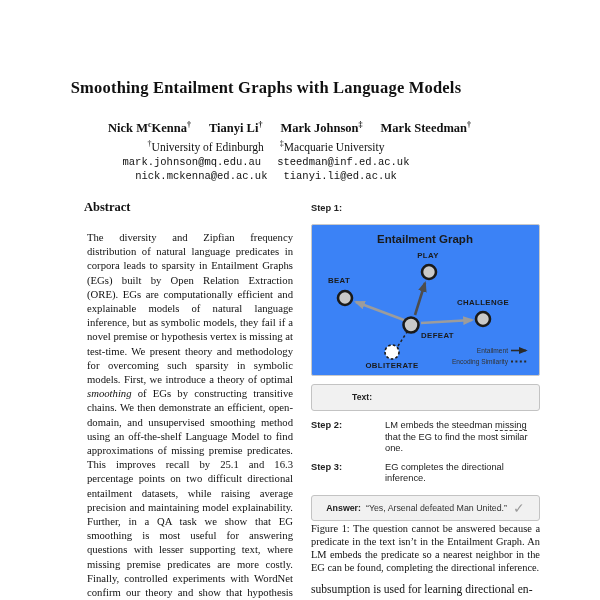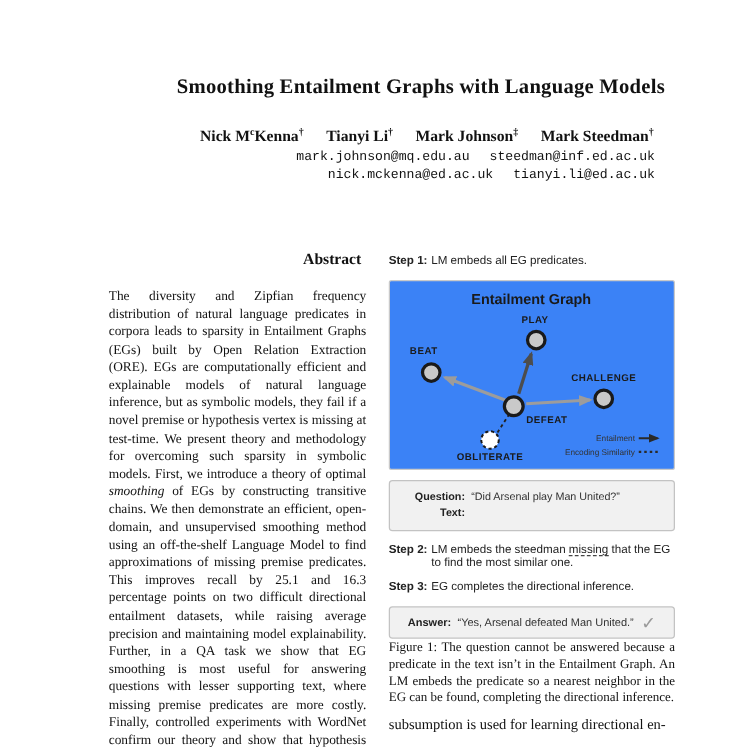--- a/index.html
+++ b/index.html
@@ -3,40 +3,40 @@
 <meta charset="utf-8">
 <style>
   * { margin:0; padding:0; box-sizing:border-box; }
   html,body { background:#888; }
   .page {
     position:relative; width:600px; height:600px; margin:0 auto;
     background:#ffffff; overflow:hidden; color:#111;
     font-family:"Liberation Serif", serif;
   }
   
-  .header { position:absolute; top:59px; left:0; width:532px; text-align:right; }
+  .header { position:absolute; top:78px; left:0; width:532px; text-align:center; }
   .title { font-size:16.5px; font-weight:bold; letter-spacing:0.2px; }
   .authors { margin-top:22px; font-size:12.5px; font-weight:bold;padding-left:47px; }
   .author { display:inline-block; margin:0 9px; white-space:nowrap; }
   .author sup, .affil sup { font-size:8px; }
   .affils { margin-top:3px; font-size:11.5px; }
   .affil { display:inline-block; margin:0 8px; }
   .emails { margin-top:2px; font-family:"Liberation Mono","DejaVu Sans Mono",monospace; font-size:10.5px; line-height:14px; }
   .emails span { display:inline-block; margin:0 8px; }
   
   .col-left { position:absolute; left:62px; top:200px; width:243px; }
-  .abs-heading { width:205px; margin-left:22px; text-align:right; font-size:12.5px; font-weight:bold; }
+  .abs-heading { width:205px; margin-left:22px; text-align:left; font-size:12.5px; font-weight:bold; }
   .abs-body {
     width:206px; margin-left:25px; margin-top:15px;
     font-size:10.7px; line-height:14.2px; text-align:justify;
   }
   .abs-body i { font-style:italic; }
   
   .col-right { position:absolute; left:311px; top:203px; width:229px; }
-  .step { display:flex; font-family:"Liberation Sans", sans-serif; font-size:9.3px; line-height:11.5px; color:#222; }
+  .step { display:flex; font-family:"Liberation Sans", sans-serif; font-size:9.3px; line-height:11.5px; color:#222;gap:40px; }
   .step-label { flex:none; width:34px; font-weight:bold; }
   .step-text { flex:1; }
   .step1 { margin-bottom:9px; }
   .step2 { margin:9px 0 7px; }
   .step3 { margin-bottom:10px; }
   .dashed-u { border-bottom:1px dashed #444; }
   .graph-box {
     width:229px; height:152px; background:#3b82f6;
     border:1.5px solid #c9c9c9; border-radius:2px; margin-bottom:8px;
   }
@@ -62,37 +62,37 @@
   .g-legend { font:6.6px "Liberation Sans", sans-serif; fill:#333; }
 </style>
 </head>
 <body>
 
 <div class="page">
 
   <div class="header">
     <div class="title">Smoothing Entailment Graphs with Language Models</div>
     <div class="authors"><span class="author"><span>Nick M</span><sup>c</sup><span>Kenna</span><sup>†</sup></span><span class="author"><span>Tianyi Li</span><sup></sup><span></span><sup>†</sup></span><span class="author"><span>Mark Johnson</span><sup></sup><span></span><sup>‡</sup></span><span class="author"><span>Mark Steedman</span><sup></sup><span></span><sup>†</sup></span></div>
+    <div class="affils"><span class="affil"><sup>†</sup><span>University of Edinburgh</span></span><span class="affil"><sup>‡</sup><span>Macquarie University</span></span></div>
     <div class="emails">
       <div><span>mark.johnson@mq.edu.au</span><span>steedman@inf.ed.ac.uk</span></div>
       <div><span>nick.mckenna@ed.ac.uk</span><span>tianyi.li@ed.ac.uk</span></div>
     </div>
   </div>
 
   <div class="col-left">
     <div class="abs-heading">Abstract</div>
     <div class="abs-body"><span>The diversity and Zipfian frequency distribution of natural language predicates in corpora leads to sparsity in Entailment Graphs (EGs) built by Open Relation Extraction (ORE). EGs are computationally efficient and explainable models of natural language inference, but as symbolic models, they fail if a novel premise or hypothesis vertex is missing at test-time. We present theory and methodology for overcoming such sparsity in symbolic models. First, we introduce a theory of optimal </span><i>smoothing</i><span> of EGs by constructing transitive chains. We then demonstrate an efficient, open-domain, and unsupervised smoothing method using an off-the-shelf Language Model to find approximations of missing premise predicates. This improves recall by 25.1 and 16.3 percentage points on two difficult directional entailment datasets, while raising average precision and maintaining model explainability. Further, in a QA task we show that EG smoothing is most useful for answering questions with lesser supporting text, where missing premise predicates are more costly. Finally, controlled experiments with WordNet confirm our theory and show that hypothesis smoothing is difficult, but possible in principle.</span></div>
 
   </div>
 
   <div class="col-right">
 
     <div class="step step1">
       <span class="step-label">Step 1:</span>
-      <span class="step-text">LM embeds all EG predicates.</span>
     </div>
 
     <div class="graph-box">
       <svg width="226" height="149" viewBox="0 0 226 149">
         <defs>
           <marker id="ah-gray" viewBox="0 0 10 8" refX="8" refY="4" markerWidth="11" markerHeight="9" markerUnits="userSpaceOnUse" orient="auto">
               <path d="M0,0 L10,4 L0,8 z" fill="#9c9c9c"></path>
             </marker>
           <marker id="ah-dark" viewBox="0 0 10 8" refX="8" refY="4" markerWidth="11" markerHeight="9" markerUnits="userSpaceOnUse" orient="auto">
               <path d="M0,0 L10,4 L0,8 z" fill="#4d4d4d"></path>
@@ -122,24 +122,20 @@
 
         <text class="g-legend" x="196" y="128" text-anchor="end">Entailment</text>
         <line x1="199" y1="125.5" x2="214" y2="125.5" stroke="#2a2a2a" stroke-width="1.6" marker-end="url(#ah-leg)"></line>
         <text class="g-legend" x="196" y="139" text-anchor="end">Encoding Similarity</text>
         <line x1="199" y1="136.5" x2="216" y2="136.5" stroke="#2a2a2a" stroke-width="1.8" stroke-dasharray="2,2.4"></line>
       </svg>
     </div>
 
     <div class="qa-box">
       <div class="qa-row">
-        <span class="qa-label">Question:</span>
-        <span class="qa-value">“Did Arsenal play Man United?”</span>
-      </div>
-      <div class="qa-row">
         <span class="qa-label">Text:</span>
       </div>
     </div>
 
     <div class="step step2">
       <span class="step-label">Step 2:</span>
       <span class="step-text"><span>LM embeds the steedman </span><span class="dashed-u">missing</span><span> that the EG to find the most similar one.</span></span>
     </div>
 
     <div class="step step3">

